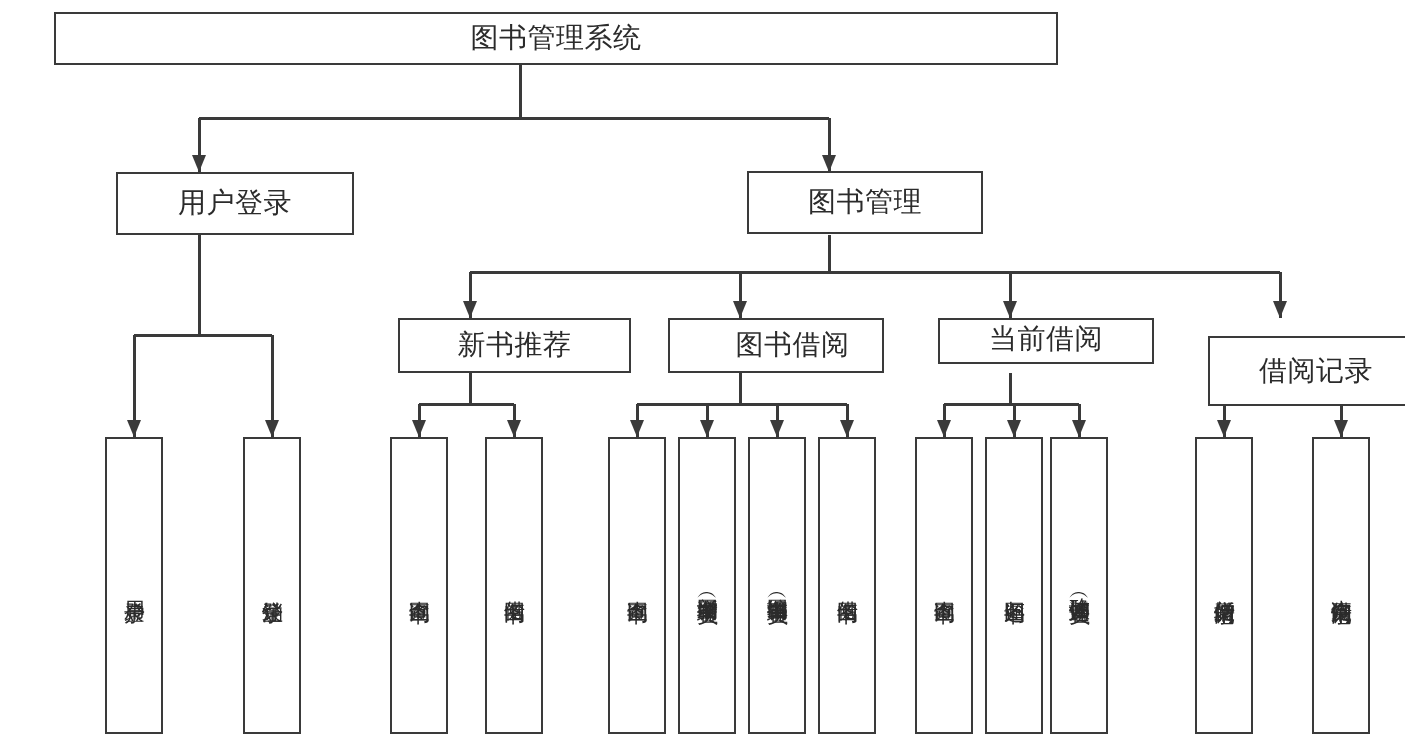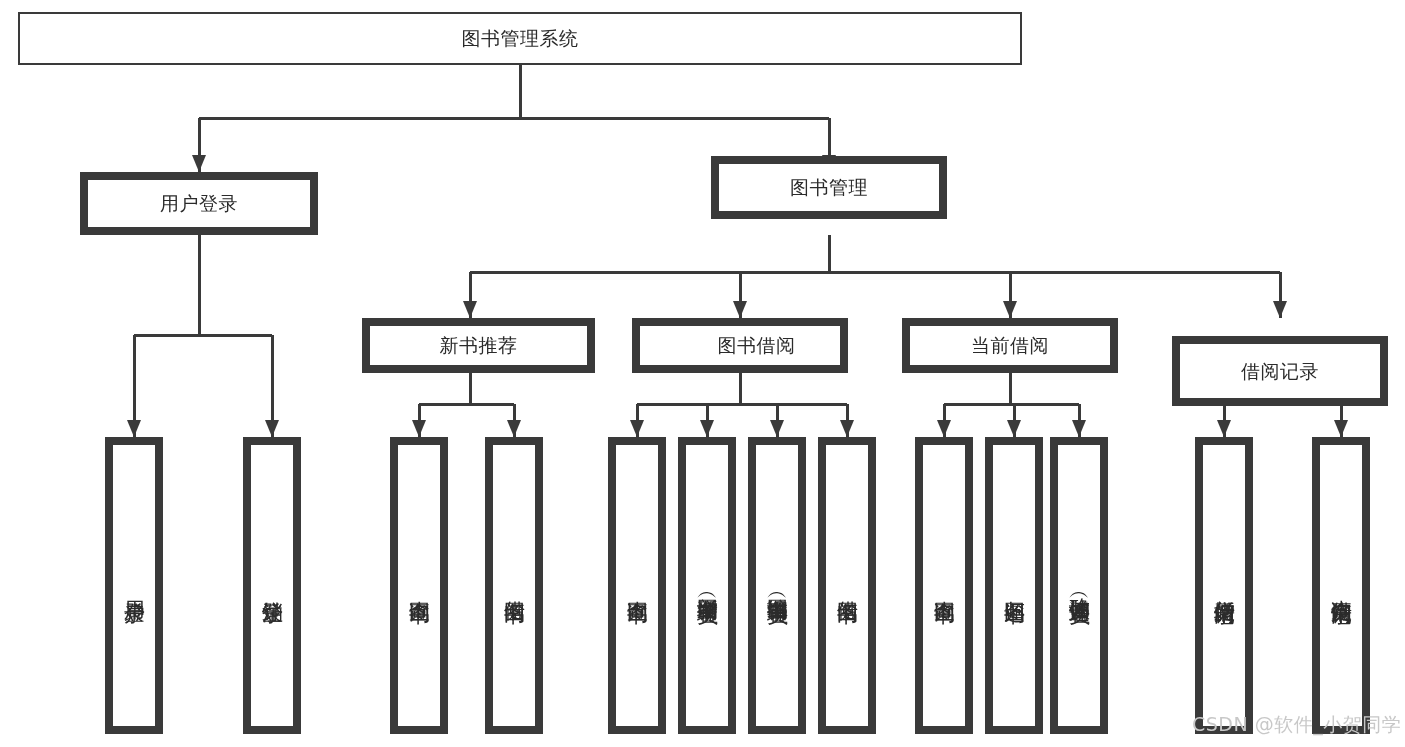--- a/index.html
+++ b/index.html
@@ -23,31 +23,32 @@
     left: 0;
     top: 0;
     width: 1405px;
     height: 747px;
     pointer-events: none;
   }
   .node {
     position: absolute;
     box-sizing: border-box;
     background: #ffffff;
-    border: 8px solid #0ea5e9;
+    border: 2px solid #0ea5e9;
     display: flex;
     align-items: center;
     justify-content: center;
     color: #2b2b2b;
   }
   .node-h {
-    font-size: 19px;
+    font-size: 28px;
     line-height: 1.1;
     letter-spacing: 0.5px;
     white-space: nowrap;
+    margin-left: 36px;
   }
   .node-v {
     font-size: 21px;
     line-height: 1.18;
     letter-spacing: 1px;
     writing-mode: vertical-rl;
     text-orientation: upright;
     -webkit-writing-mode: vertical-rl;
     text-align: center;
     white-space: normal;
@@ -116,33 +117,32 @@
       <line x1="1280" y1="373" x2="1280" y2="404" stroke="#3a3a3a" stroke-width="3" shape-rendering="crispEdges"></line>
       <line x1="1224" y1="404" x2="1341" y2="404" stroke="#3a3a3a" stroke-width="3" shape-rendering="crispEdges"></line>
       <line x1="1224" y1="404" x2="1224" y2="437" stroke="#3a3a3a" stroke-width="3" shape-rendering="crispEdges"></line>
       <polygon points="1217,420 1231,420 1224,437" fill="#3a3a3a"></polygon>
       <line x1="1341" y1="404" x2="1341" y2="437" stroke="#3a3a3a" stroke-width="3" shape-rendering="crispEdges"></line>
       <polygon points="1334,420 1348,420 1341,437" fill="#3a3a3a"></polygon>
     </svg>
   <div id="nodes">
       <div class="node node-h root" style="left: 18px; top: 12px; width: 1004px; height: 53px; border-color: rgb(58, 58, 58); color: rgb(43, 43, 43);">图书管理系统</div>
       <div class="node node-h" style="left: 80px; top: 172px; width: 238px; height: 63px; border-color: rgb(58, 58, 58); color: rgb(43, 43, 43);">用户登录</div>
-      <div class="node node-h" style="left: 711px; top: 156px; width: 236px; height: 63px; border-color: rgb(58, 58, 58); color: rgb(43, 43, 43);">图书管理</div>
+      <div class="node node-h" style="left: 711px; top: 171px; width: 236px; height: 63px; border-color: rgb(58, 58, 58); color: rgb(43, 43, 43);">图书管理</div>
       <div class="node node-h" style="left: 362px; top: 318px; width: 233px; height: 55px; border-color: rgb(58, 58, 58); color: rgb(43, 43, 43);">新书推荐</div>
       <div class="node node-h" style="left: 632px; top: 318px; width: 216px; height: 55px; border-color: rgb(58, 58, 58); color: rgb(43, 43, 43); padding-left: 33px;">图书借阅</div>
-      <div class="node node-h" style="left: 902px; top: 318px; width: 216px; height: 55px; border-color: rgb(58, 58, 58); color: rgb(43, 43, 43);">当前借阅</div>
+      <div class="node node-h" style="left: 902px; top: 318px; width: 216px; height: 46px; border-color: rgb(58, 58, 58); color: rgb(43, 43, 43); font-family: Liberation Mono, monospace;">当前借阅</div>
       <div class="node node-h" style="left: 1172px; top: 336px; width: 216px; height: 70px; border-color: rgb(58, 58, 58); color: rgb(43, 43, 43);">借阅记录</div>
       <div class="node node-v" style="left: 105px; top: 437px; width: 58px; height: 297px; border-color: rgb(58, 58, 58); color: rgb(43, 43, 43);">用户登录</div>
       <div class="node node-v" style="left: 243px; top: 437px; width: 58px; height: 297px; border-color: rgb(58, 58, 58); color: rgb(43, 43, 43);">注销登录</div>
       <div class="node node-v" style="left: 390px; top: 437px; width: 58px; height: 297px; border-color: rgb(58, 58, 58); color: rgb(43, 43, 43);">查询图书</div>
       <div class="node node-v" style="left: 485px; top: 437px; width: 58px; height: 297px; border-color: rgb(58, 58, 58); color: rgb(43, 43, 43);">借阅图书</div>
       <div class="node node-v" style="left: 608px; top: 437px; width: 58px; height: 297px; border-color: rgb(58, 58, 58); color: rgb(43, 43, 43);">查询图书</div>
       <div class="node node-v" style="left: 678px; top: 437px; width: 58px; height: 297px; border-color: rgb(58, 58, 58); color: rgb(43, 43, 43);">新增图书（管理员）</div>
       <div class="node node-v" style="left: 748px; top: 437px; width: 58px; height: 297px; border-color: rgb(58, 58, 58); color: rgb(43, 43, 43);">编辑图书（管理员）</div>
       <div class="node node-v" style="left: 818px; top: 437px; width: 58px; height: 297px; border-color: rgb(58, 58, 58); color: rgb(43, 43, 43);">借阅图书</div>
       <div class="node node-v" style="left: 915px; top: 437px; width: 58px; height: 297px; border-color: rgb(58, 58, 58); color: rgb(43, 43, 43);">查询图书</div>
       <div class="node node-v" style="left: 985px; top: 437px; width: 58px; height: 297px; border-color: rgb(58, 58, 58); color: rgb(43, 43, 43);">归还图书</div>
       <div class="node node-v" style="left: 1050px; top: 437px; width: 58px; height: 297px; border-color: rgb(58, 58, 58); color: rgb(43, 43, 43);">确认归还（管理员）</div>
       <div class="node node-v" style="left: 1195px; top: 437px; width: 58px; height: 297px; border-color: rgb(58, 58, 58); color: rgb(43, 43, 43);">新增借阅记录</div>
       <div class="node node-v" style="left: 1312px; top: 437px; width: 58px; height: 297px; border-color: rgb(58, 58, 58); color: rgb(43, 43, 43);">查询借阅记录</div>
     </div>
-  <div class="watermark" style="left: 1192px; top: 712px; color: rgb(200, 200, 200);">CSDN @软件_小贺同学</div>
 </div>
 
 </body></html>

